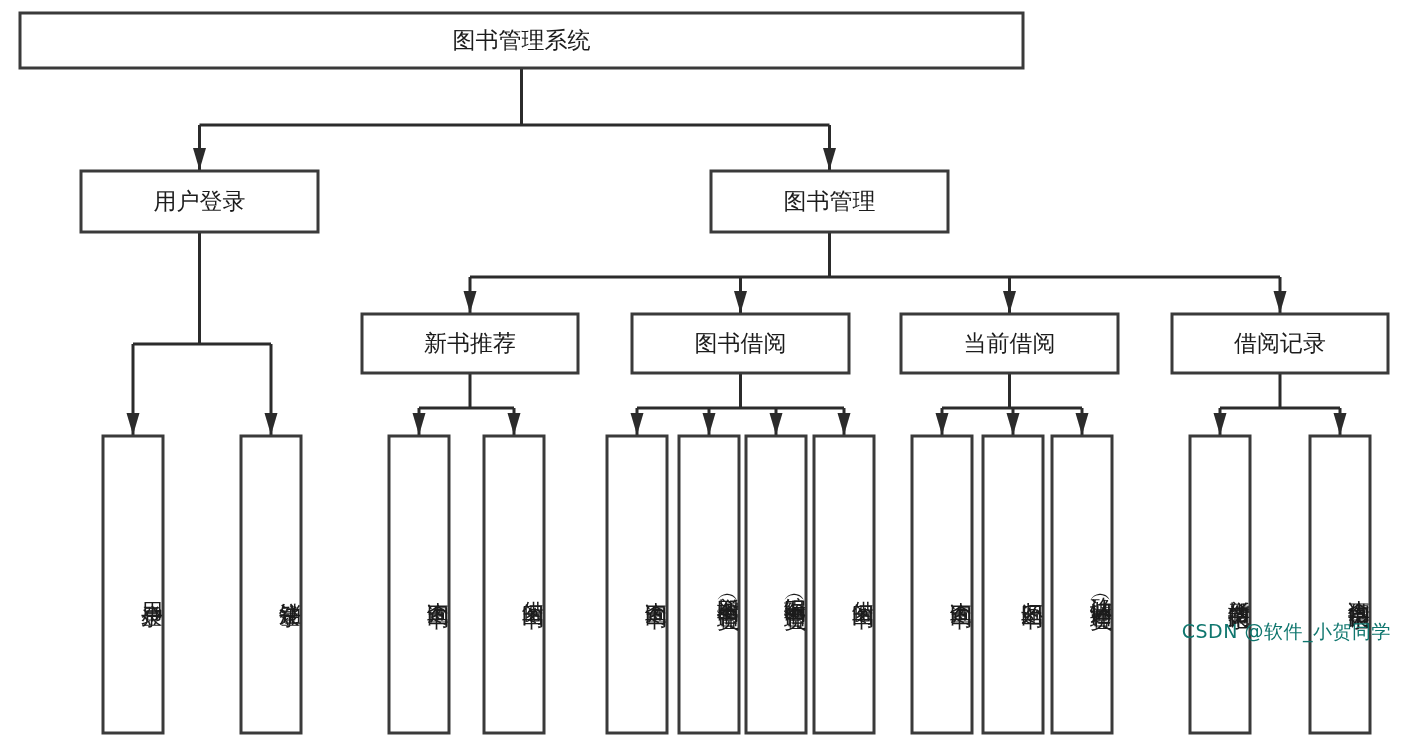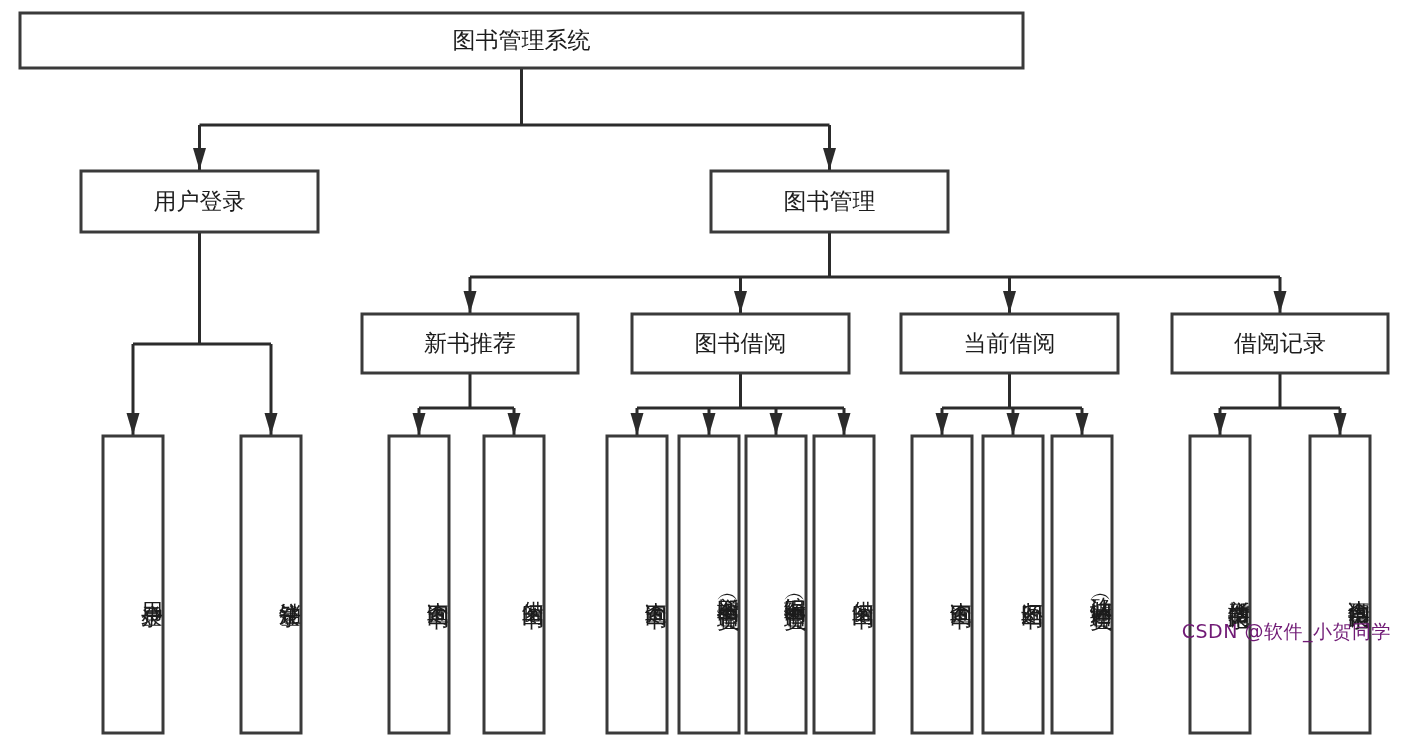--- a/index.html
+++ b/index.html
@@ -63,21 +63,21 @@
     align-items: flex-start;
     justify-content: center;
     pointer-events: none;
   }
   .watermark {
     position: absolute;
     right: 14px;
     bottom: 4px;
     font-family: "DejaVu Sans", "Liberation Sans", sans-serif;
     font-size: 19px;
-    color: #701a75;
+    color: #0f766e;
     white-space: nowrap;
     letter-spacing: 0.5px;
   }
 </style>
 </head>
 <body>
 
 <div id="diagram-root">
 
   <svg class="flow" viewBox="0 0 1405 747">

